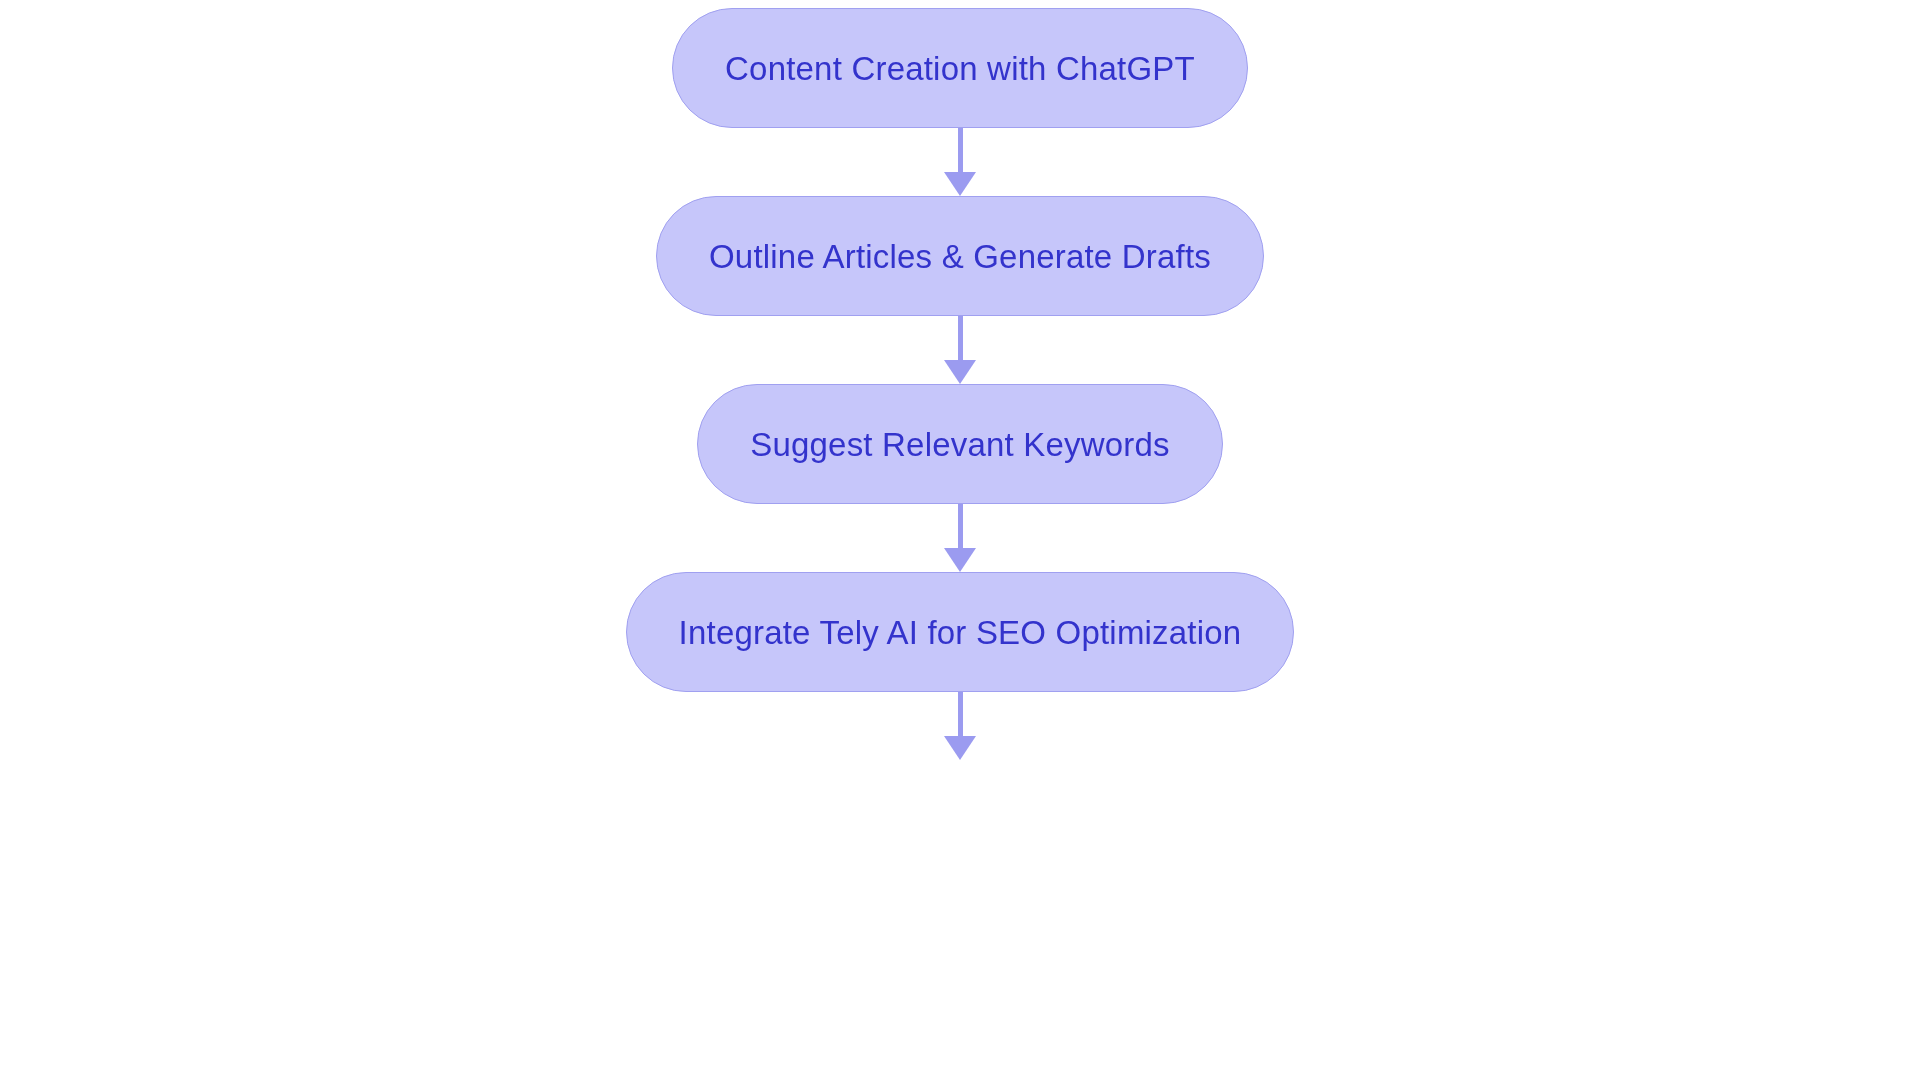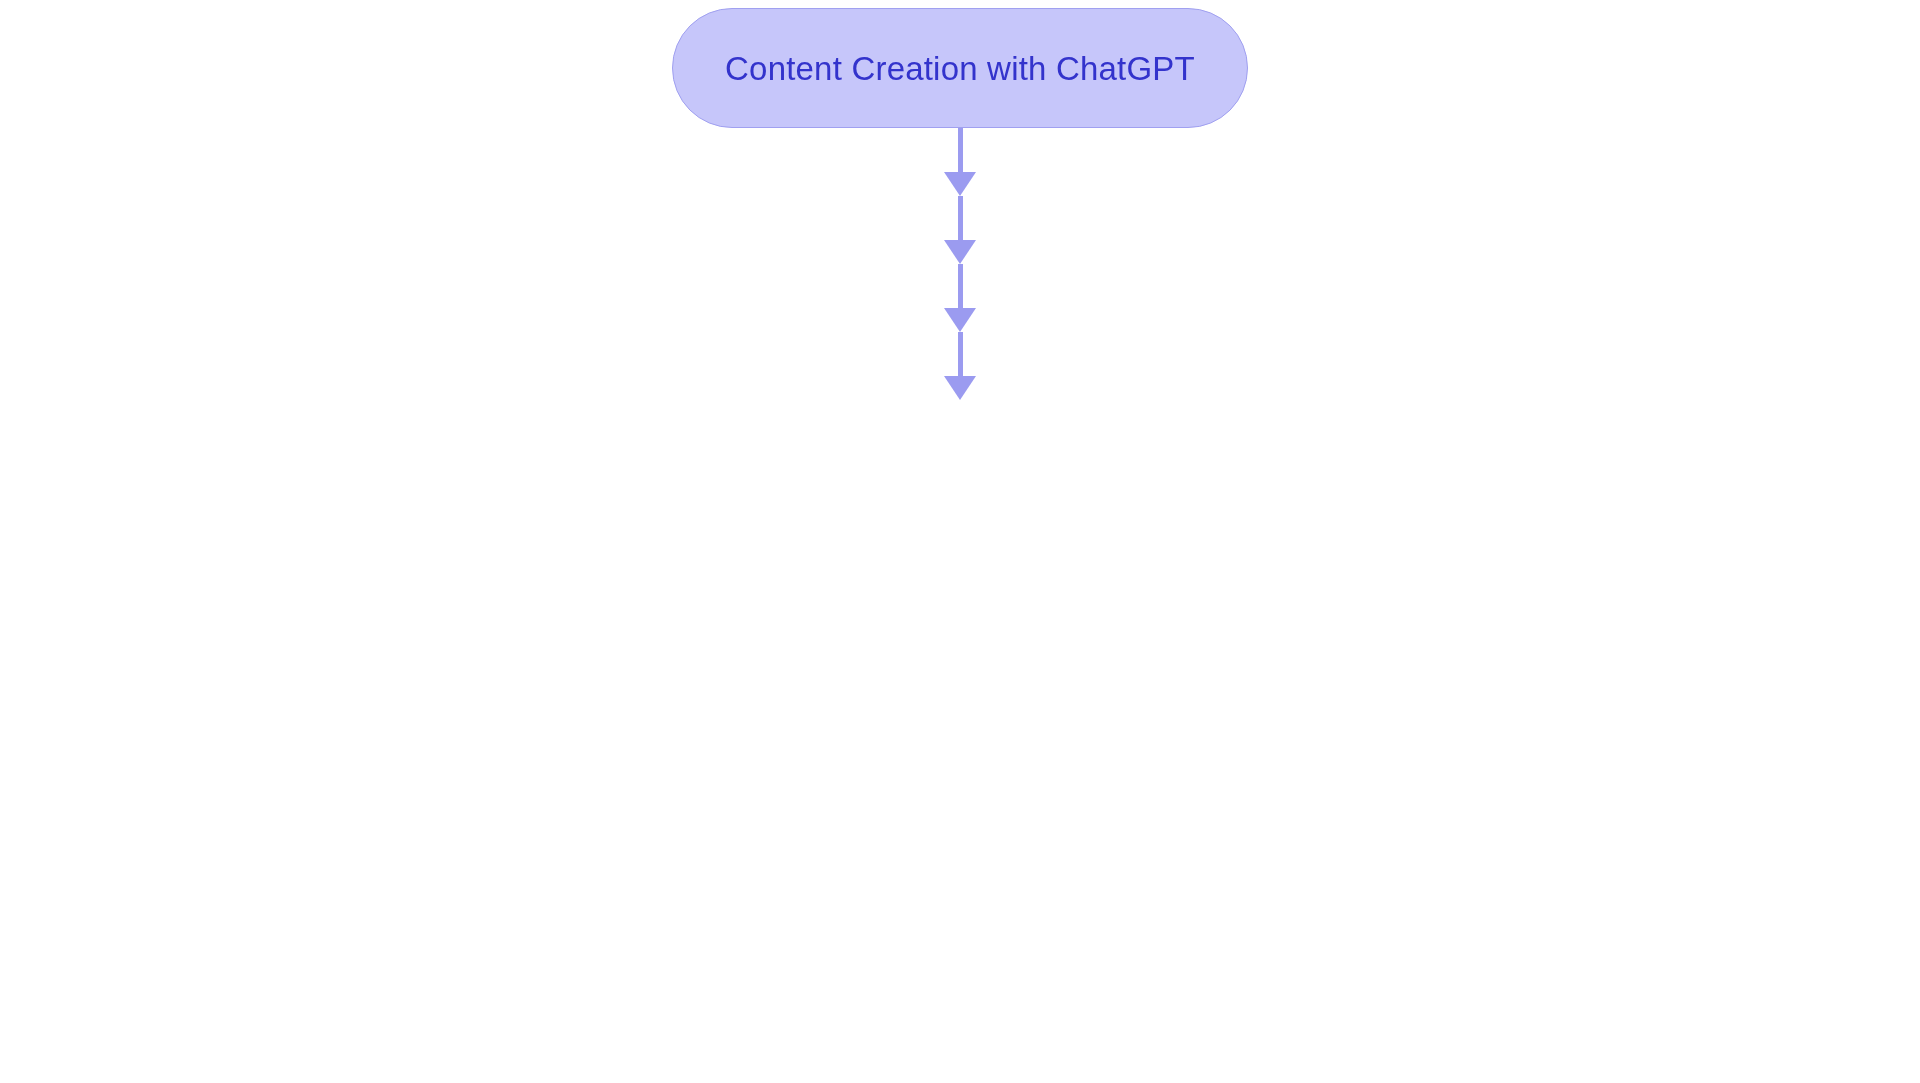--- a/index.html
+++ b/index.html
@@ -100,32 +100,41 @@
 
     <div class="node" style="background: rgb(198, 198, 250); border-color: rgb(160, 160, 240); color: rgb(51, 51, 204);">
       <span class="node-label">Content Creation with ChatGPT</span>
     </div>
 
     <div class="connector c1">
       <span class="stem" style="background: rgb(155, 155, 240);"></span>
       <span class="head" style="border-top-color: rgb(155, 155, 240);"></span>
     </div>
 
+    <div class="node" style="background: rgb(198, 198, 250); border-color: rgb(160, 160, 240); color: rgb(51, 51, 204);">
+      <span class="node-label">Outline Articles &amp; Generate Drafts</span>
+    </div>
 
     <div class="connector c2">
       <span class="stem" style="background: rgb(155, 155, 240);"></span>
       <span class="head" style="border-top-color: rgb(155, 155, 240);"></span>
     </div>
 
+    <div class="node" style="background: rgb(198, 198, 250); border-color: rgb(160, 160, 240); color: rgb(51, 51, 204);">
+      <span class="node-label">Suggest Relevant Keywords</span>
+    </div>
 
     <div class="connector c3">
       <span class="stem" style="background: rgb(155, 155, 240);"></span>
       <span class="head" style="border-top-color: rgb(155, 155, 240);"></span>
     </div>
 
+    <div class="node" style="background: rgb(198, 198, 250); border-color: rgb(160, 160, 240); color: rgb(51, 51, 204);">
+      <span class="node-label">Integrate Tely AI for SEO Optimization</span>
+    </div>
 
     <div class="connector c4">
       <span class="stem" style="background: rgb(155, 155, 240);"></span>
       <span class="head" style="border-top-color: rgb(155, 155, 240);"></span>
     </div>
 
 
   </div>
 </div>
 

